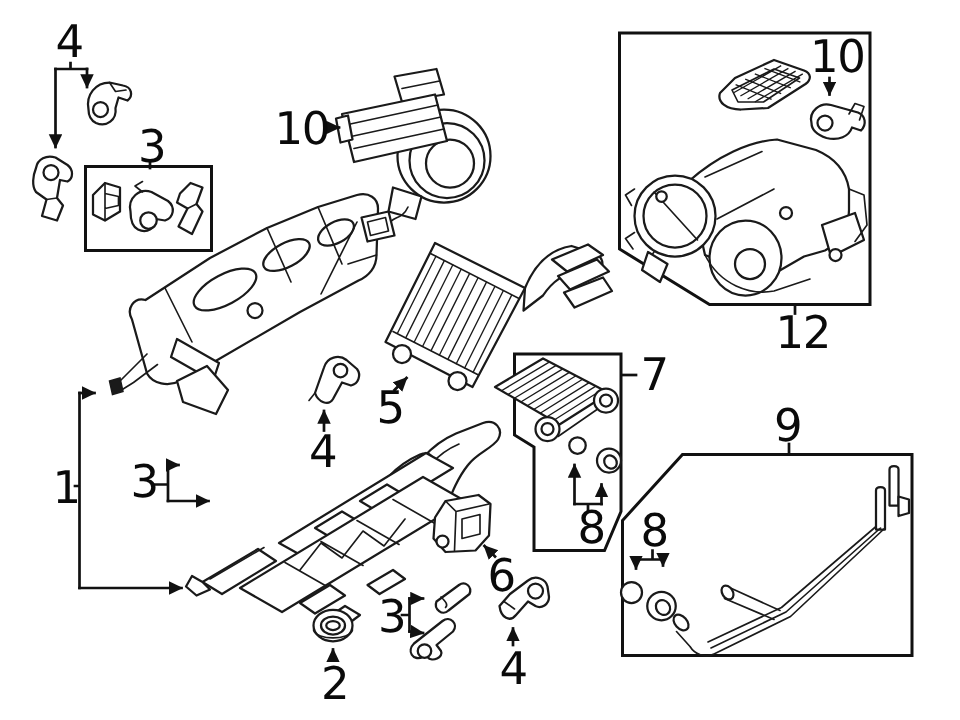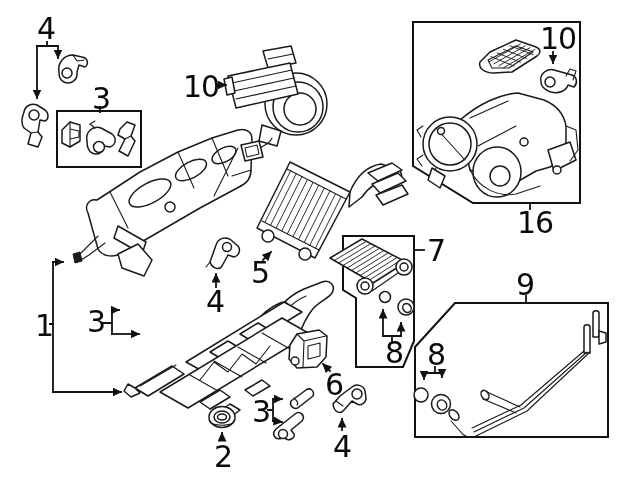--- a/index.html
+++ b/index.html
@@ -295,15 +295,15 @@
   <div class="callout" style="left:37px;top:12px">4</div>
   <div class="callout" style="left:206px;top:285px">4</div>
   <div class="callout" style="left:333px;top:430px">4</div>
   <div class="callout" style="left:251px;top:256px">5</div>
   <div class="callout" style="left:325px;top:368px">6</div>
   <div class="callout" style="left:427px;top:234px">7</div>
   <div class="callout" style="left:385px;top:336px">8</div>
   <div class="callout" style="left:427px;top:338px">8</div>
   <div class="callout" style="left:516px;top:268px">9</div>
   <div class="callout" style="left:183px;top:70px">10</div>
-  <div class="callout" style="left:517px;top:206px">16</div>
+  <div class="callout" style="left:517px;top:206px">12</div>
   <div class="callout" style="left:540px;top:22px">10</div>
 </div>
 
 </body></html>

